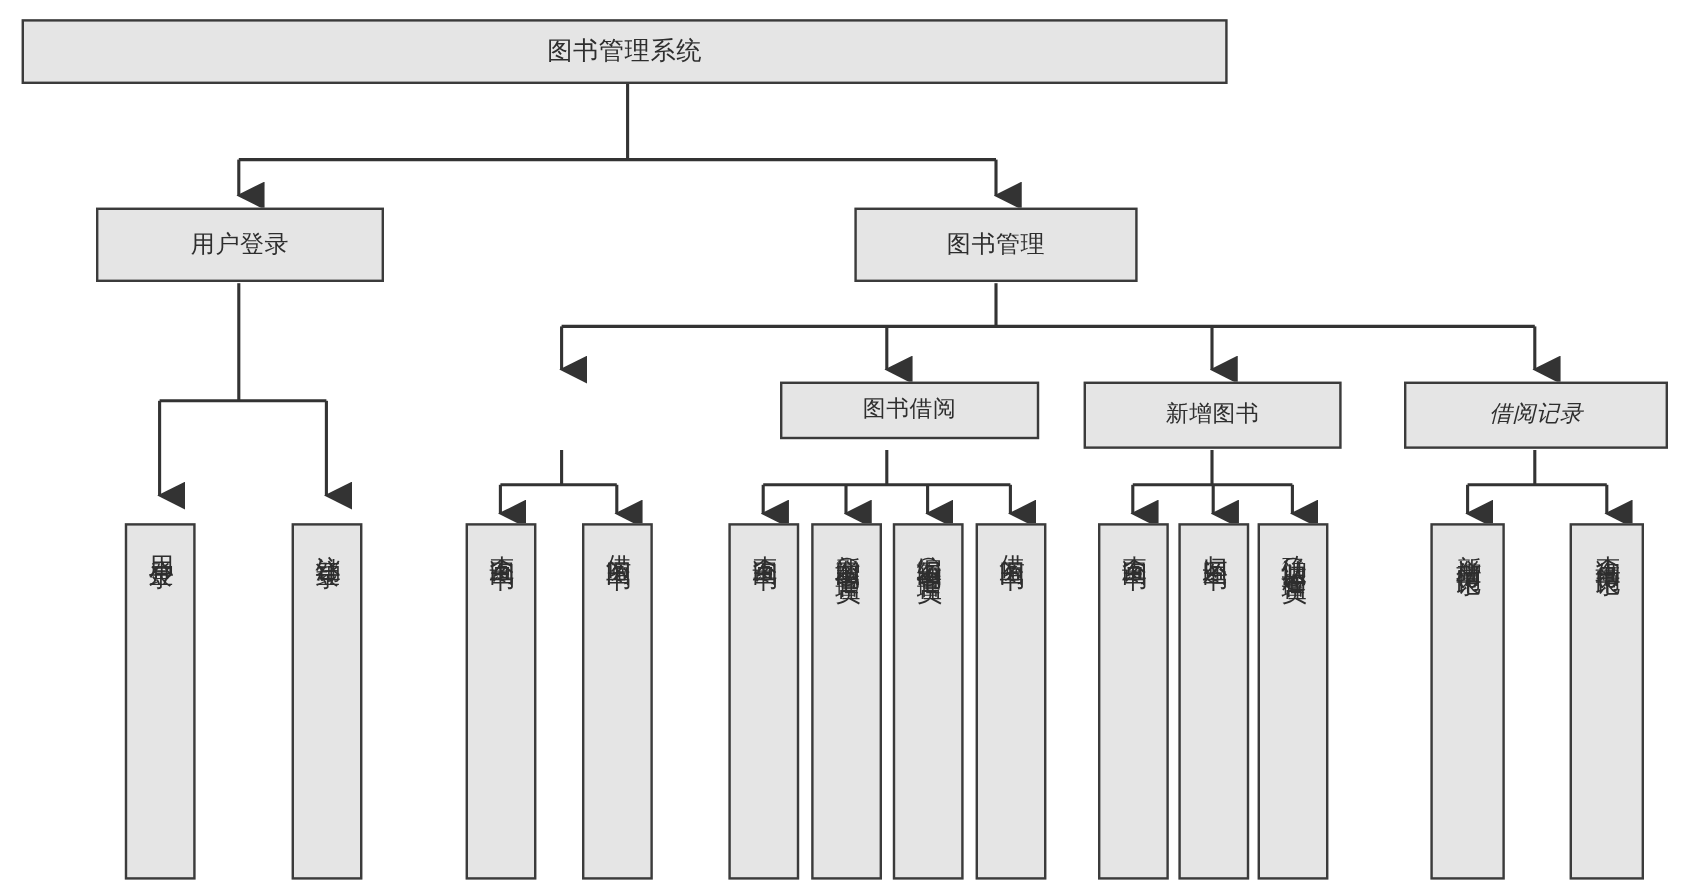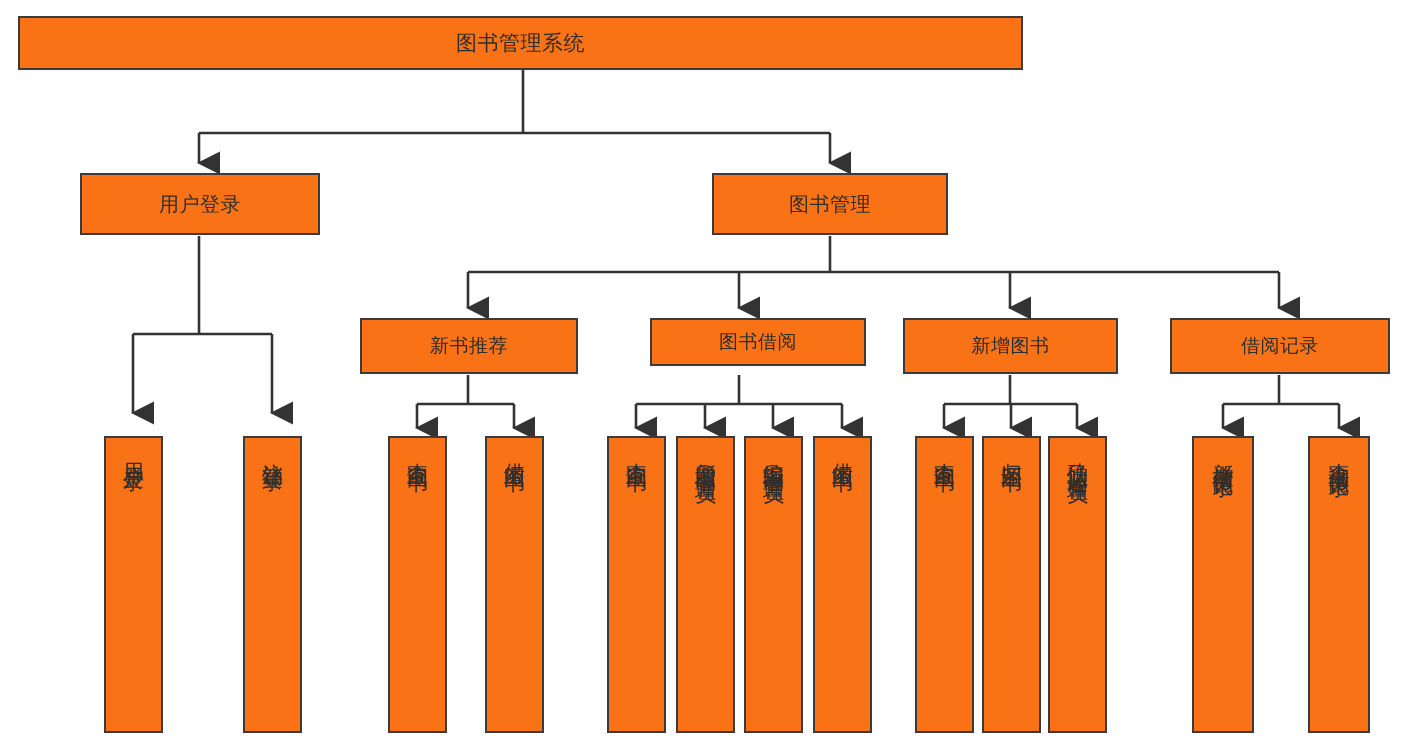--- a/index.html
+++ b/index.html
@@ -21,21 +21,21 @@
   #svg-layer {
     position: absolute;
     left: 0;
     top: 0;
     width: 1405px;
     height: 747px;
   }
   .node {
     position: absolute;
     box-sizing: border-box;
-    background: #f97316;
+    background: #e5e5e5;
     border: 2px solid #3b3b3b;
     display: flex;
     align-items: center;
     justify-content: center;
     z-index: 2;
   }
   .node-label {
     color: #2e2e2e;
     letter-spacing: 0.5px;
     line-height: 1.25;
@@ -129,30 +129,27 @@
     <span class="node-label">图书管理系统</span>
   </div>
 
   <div class="node level-1" style="left:80px; top:173px; width:240px; height:62px;">
     <span class="node-label">用户登录</span>
   </div>
   <div class="node level-1" style="left:712px; top:173px; width:236px; height:62px;">
     <span class="node-label">图书管理</span>
   </div>
 
-  <div class="node level-2" style="left:360px; top:318px; width:218px; height:56px;">
-    <span class="node-label">新书推荐</span>
-  </div>
   <div class="node level-2" style="left:650px; top:318px; width:216px; height:48px;">
     <span class="node-label">图书借阅</span>
   </div>
   <div class="node level-2" style="left:903px; top:318px; width:215px; height:56px;">
     <span class="node-label">新增图书</span>
   </div>
-  <div class="node level-2" style="left:1170px; top:318px; width:220px; height:56px;">
+  <div class="node level-2" style="left:1170px; top:318px; width:220px; height:56px;font-style:italic;">
     <span class="node-label">借阅记录</span>
   </div>
 
   <div class="node leaf" style="left:104px; top:436px; width:59px; height:297px;">
     <span class="node-label">用户登录</span>
   </div>
   <div class="node leaf" style="left:243px; top:436px; width:59px; height:297px;">
     <span class="node-label">注销登录</span>
   </div>
 

